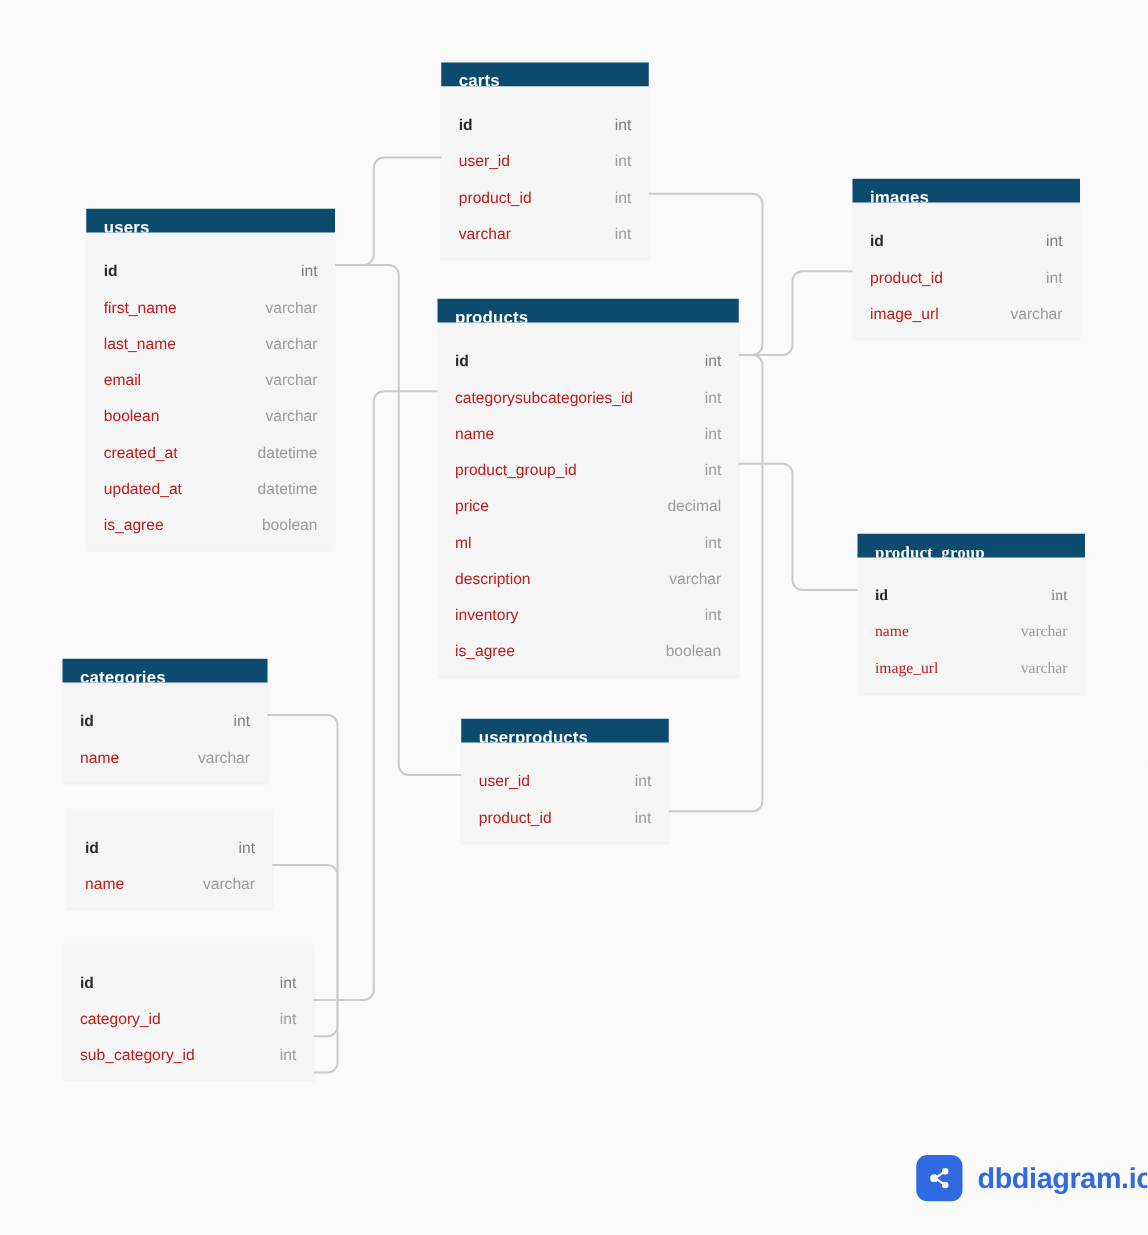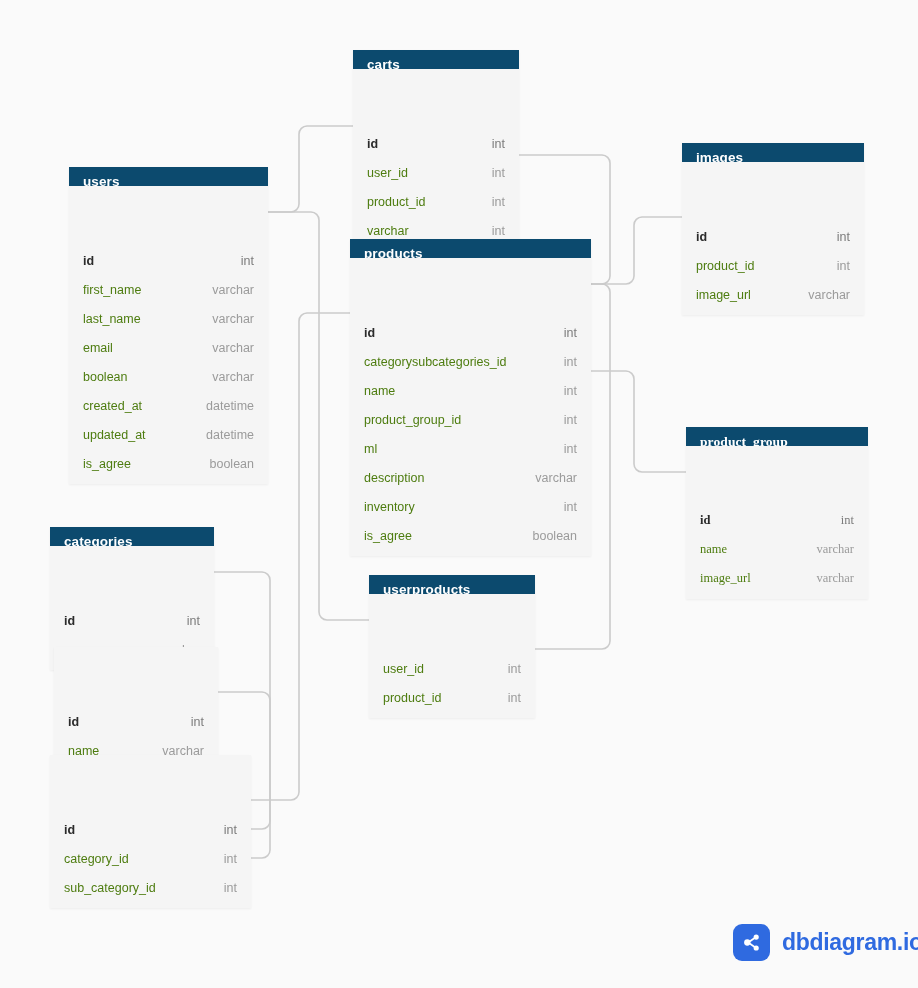--- a/index.html
+++ b/index.html
@@ -49,32 +49,32 @@
     color: #ffffff;
     font-size: 13.5px;
     font-weight: bold;
     line-height: 29px;
     height: 19px;
     padding: 0 14px;
     letter-spacing: .1px;
     white-space: nowrap;
     overflow: hidden;
   }
-  .table-body { padding: 16px 0 6px 0; margin-top: 44px; }
+  .table-body { padding: 16px 0 6px 0; }
 
   .field {
     display: flex;
     align-items: center;
     justify-content: space-between;
     height: 29px;
     padding: 0 14px;
     font-size: 12.5px;
     white-space: nowrap;
   }
-  .field-name  { color: #4d7c0f; }
+  .field-name  { color: #b91c1c; }
   .field-type  { color: #9b9b9b; padding-left: 18px; }
   .field.pk .field-name { color: #2b2b2b; font-weight: bold; }
   .field.pk .field-type { color: #7c7c7c; }
 
   
   #brand {
     position: absolute;
     left: 733px;
     top: 924px;
     display: flex;
@@ -210,20 +210,24 @@
             <span class="field-name">categorysubcategories_id</span>
             <span class="field-type">int</span>
           </div>
           <div class="field">
             <span class="field-name">name</span>
             <span class="field-type">int</span>
           </div>
           <div class="field">
             <span class="field-name">product_group_id</span>
             <span class="field-type">int</span>
+          </div>
+          <div class="field">
+            <span class="field-name">price</span>
+            <span class="field-type">decimal</span>
           </div>
           <div class="field">
             <span class="field-name">ml</span>
             <span class="field-type">int</span>
           </div>
           <div class="field">
             <span class="field-name">description</span>
             <span class="field-type">varchar</span>
           </div>
           <div class="field">

